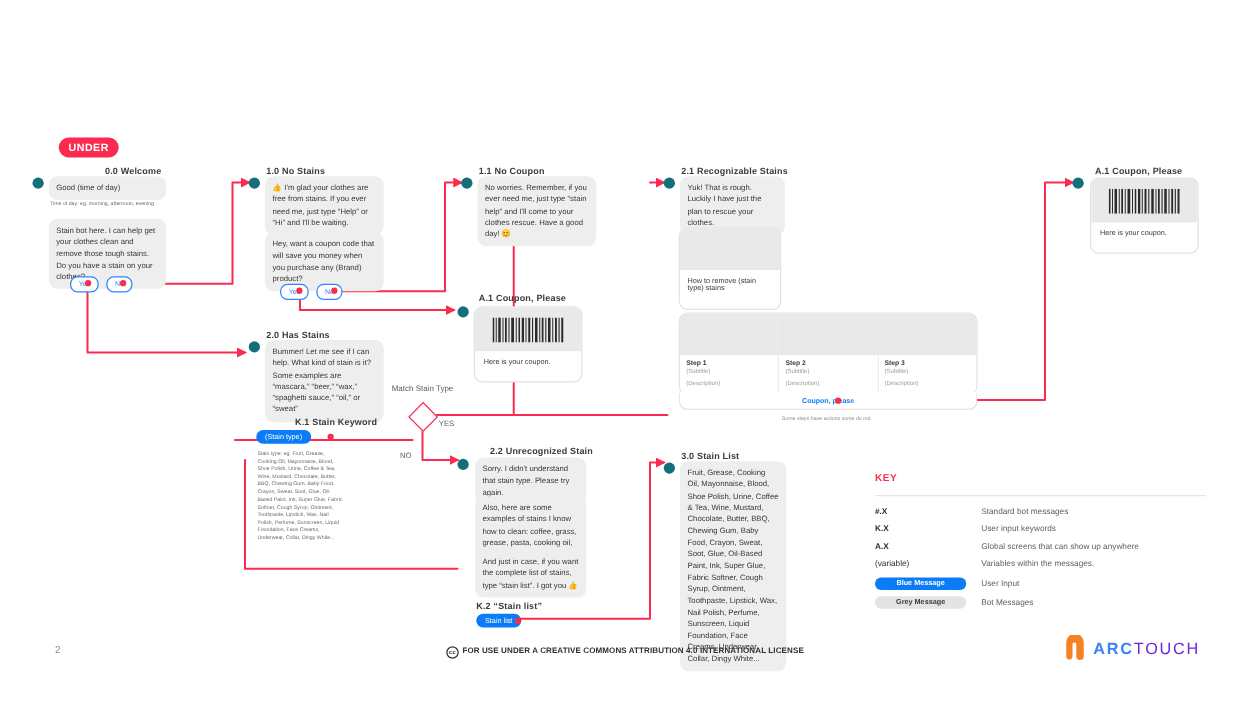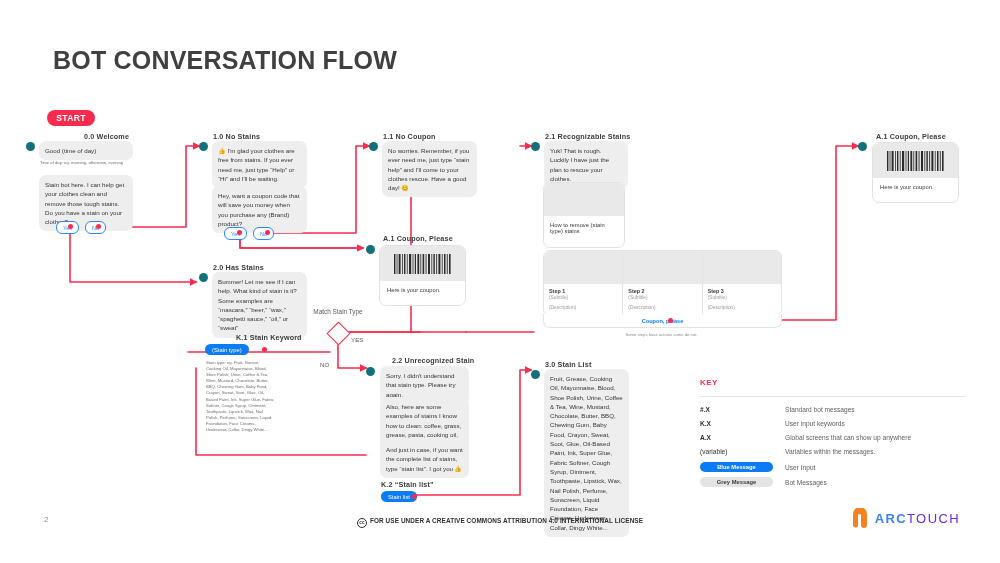--- a/index.html
+++ b/index.html
@@ -197,22 +197,21 @@
       <path d="M415,495 L520,495 L520,370 L531,370" marker-end="url(#ah)"></path>
 
       <path d="M672,320 L836,320 L836,146 L858,146" marker-end="url(#ah)"></path>
 
       <path d="M520,146 L531,146" marker-end="url(#ah)"></path>
 
       <path d="M466,332 L466,332"></path>
     </g>
   </svg>
 
-  <div class="title">BOT CONVERSATION FLOW</div>
-  <div class="start-btn">START</div>
+  <div class="start-btn">UNDER</div>
 
   <div class="sec-title" style="left:48px;top:132px;margin-left:36px;">0.0 Welcome</div>
   <div class="dot" style="left:26px;top:142px;"></div>
   <div class="bubble" style="left:39px;top:141px;width:82px;">Good (time of day)</div>
   <div class="caption" style="left:40px;top:160px;width:88px;">Time of day: eg. morning, afternoon, evening</div>
   <div class="bubble" style="left:39px;top:175px;width:82px;">Stain bot here. I can help get your clothes clean and remove those tough stains. Do you have a stain on your clothes?</div>
   <div class="pill" style="left:56px;top:221px;">Yes</div>
   <div class="reddot" style="left:68px;top:224px;"></div>
   <div class="pill" style="left:85px;top:221px;">No</div>
   <div class="reddot" style="left:96px;top:224px;"></div>

